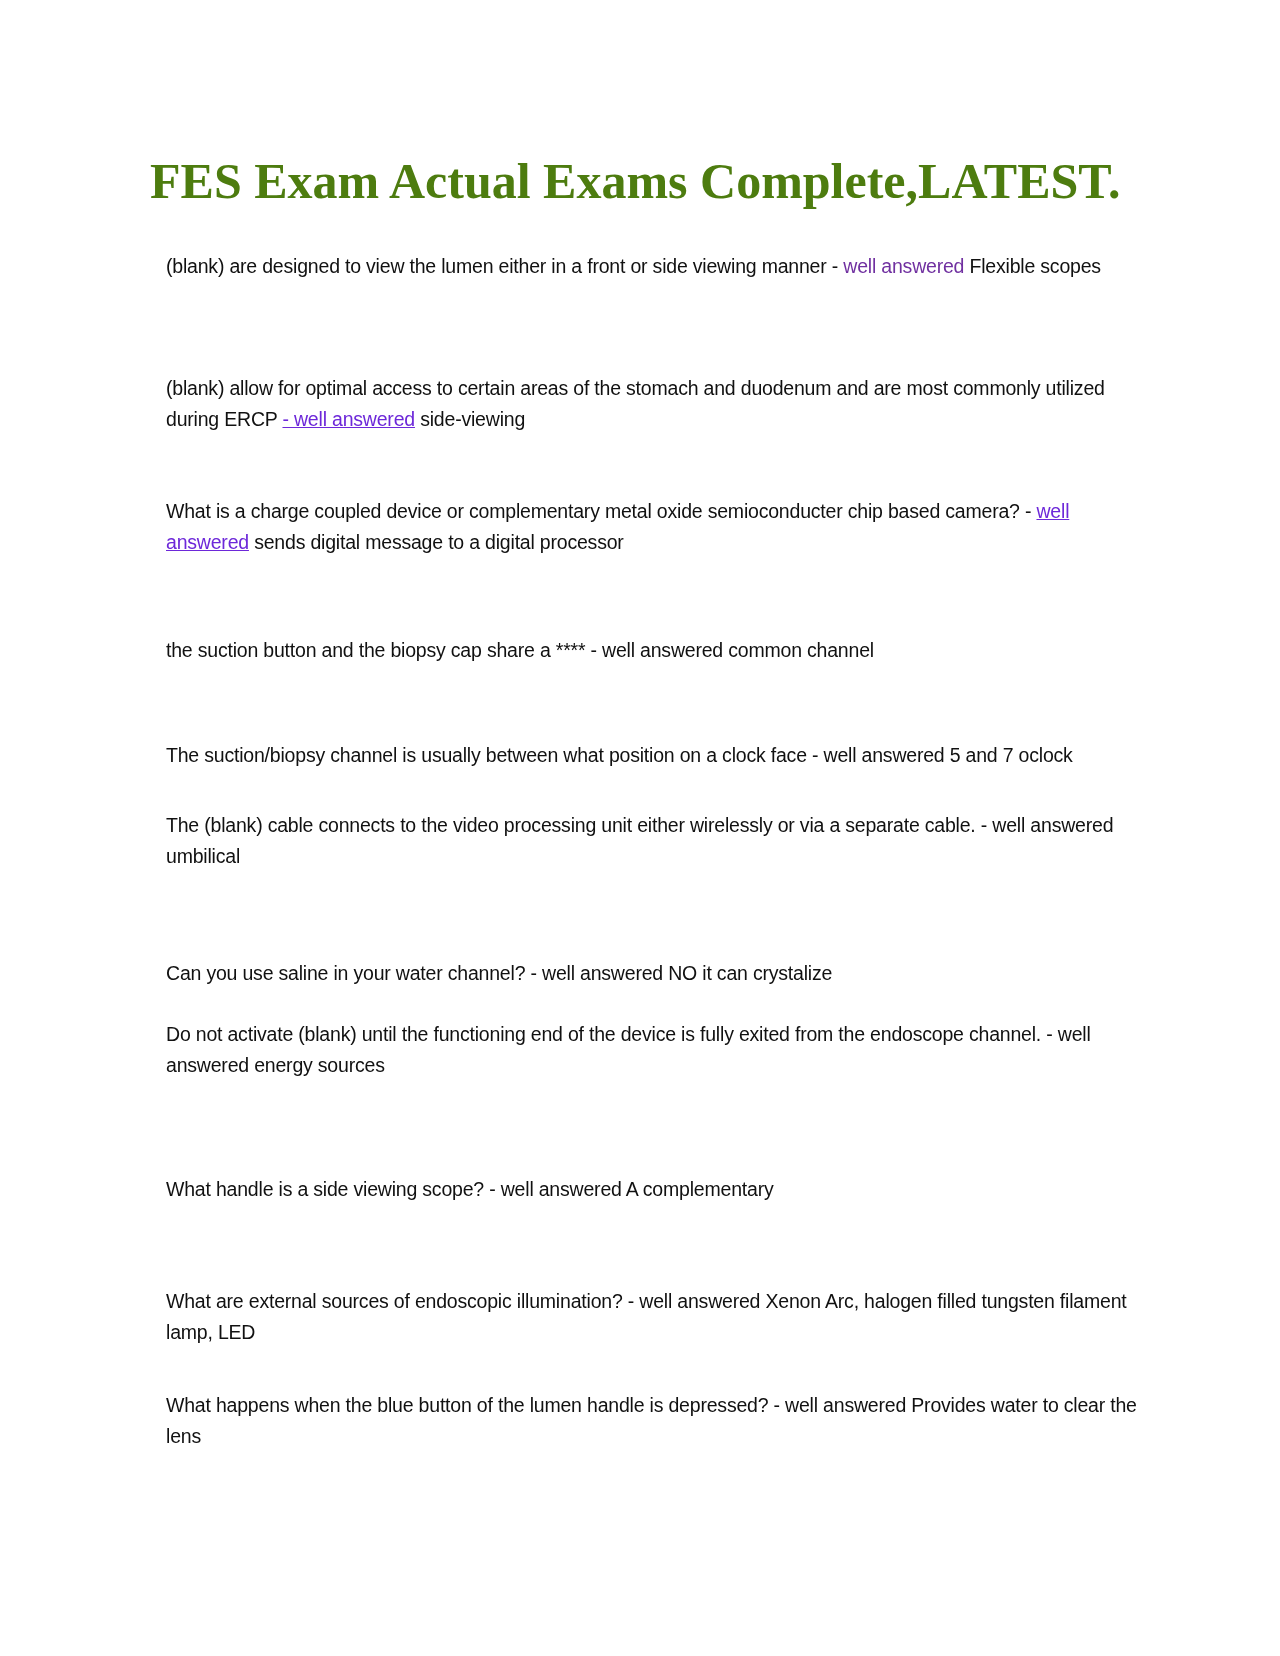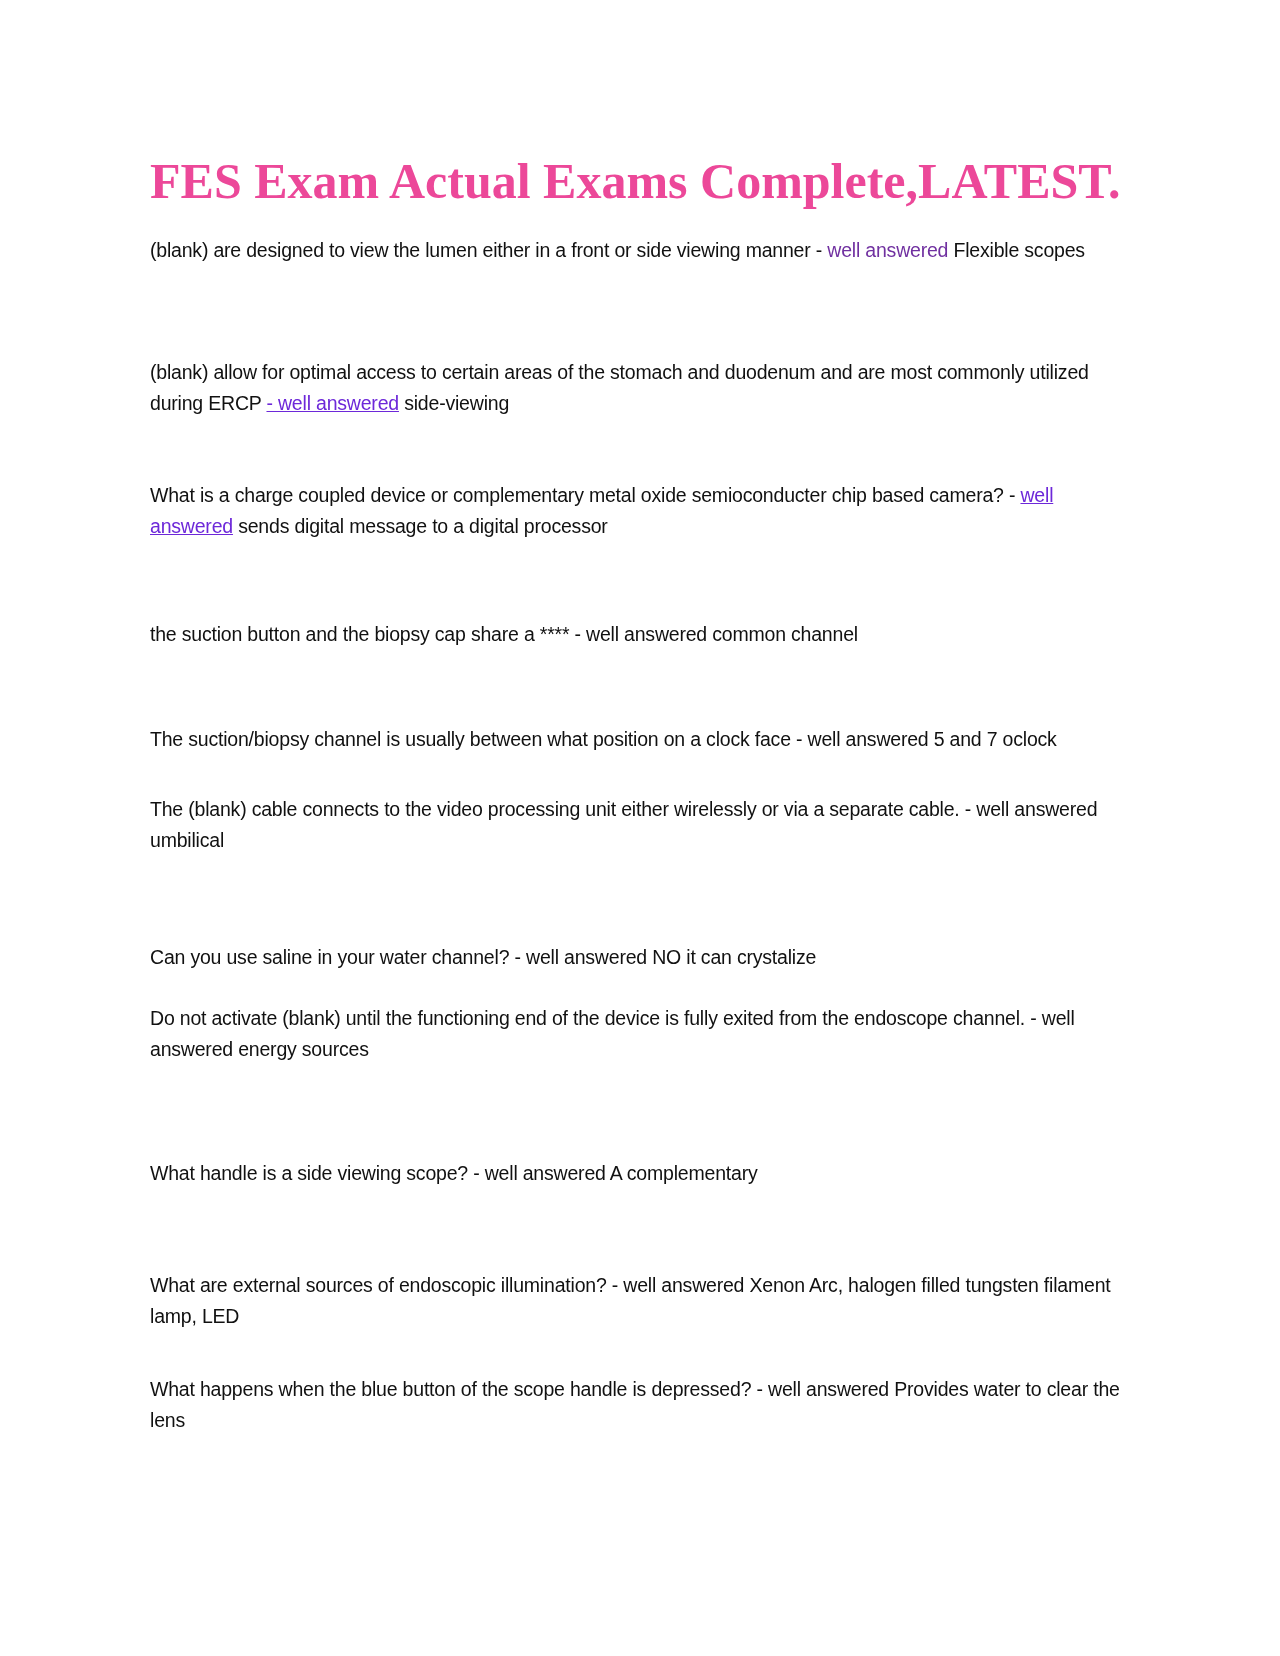--- a/index.html
+++ b/index.html
@@ -1,24 +1,24 @@
 <!DOCTYPE html>
 <html><head>
 <meta charset="utf-8">
 <style>
   html, body { margin: 0; padding: 0; background: #ffffff; }
   body { width: 1280px; height: 1656px; position: relative; overflow: hidden; }
   .page { position: absolute; left: 150px; top: 0; width: 985px; }
   .title {
     position: absolute; top: 150px; left: 0; margin: 0;
     font-family: "Liberation Serif", serif; font-weight: bold;
-    font-size: 50px; line-height: 62px; color: #ec4899; white-space: nowrap;
+    font-size: 50px; line-height: 62px; color: #4d7c0f; white-space: nowrap;
   }
   .qa {
-    position: absolute; left: 0; width: 985px; margin: 0;
+    position: absolute; left: 0; width: 985px; margin: 16px;
     font-family: "Liberation Sans", sans-serif; font-size: 19.5px;
     line-height: 31px; color: #111111; letter-spacing: -0.2px;
   }
   .purple { color: #7030A0; }
   .red { color: #6d28d9; text-decoration: underline; }
 </style>
 </head>
 <body>
 
 <div class="page">
@@ -37,14 +37,14 @@
   <p class="qa" style="top:794px"><span>The (blank) cable connects to the video processing unit either wirelessly or via a separate cable. - </span><span>well answered</span><span>  umbilical</span></p>
 
   <p class="qa" style="top:942px"><span>Can you use saline in your water channel? - </span><span>well answered</span><span>  NO it can crystalize</span></p>
 
   <p class="qa" style="top:1003px"><span>Do not activate (blank) until the functioning end of the device is fully exited from the endoscope channel. - </span><span>well answered</span><span>  energy sources</span></p>
 
   <p class="qa" style="top:1158px"><span>What handle is a side viewing scope? - </span><span>well answered</span><span>  A complementary</span></p>
 
   <p class="qa" style="top:1270px"><span>What are external sources of endoscopic illumination? - </span><span>well answered</span><span>  Xenon Arc, halogen filled tungsten filament lamp, LED</span></p>
 
-  <p class="qa" style="top:1374px"><span>What happens when the blue button of the scope handle is depressed? - </span><span>well answered</span><span>  Provides water to clear the lens</span></p>
+  <p class="qa" style="top:1374px"><span>What happens when the blue button of the lumen handle is depressed? - </span><span>well answered</span><span>  Provides water to clear the lens</span></p>
 </div>
 
 </body></html>

